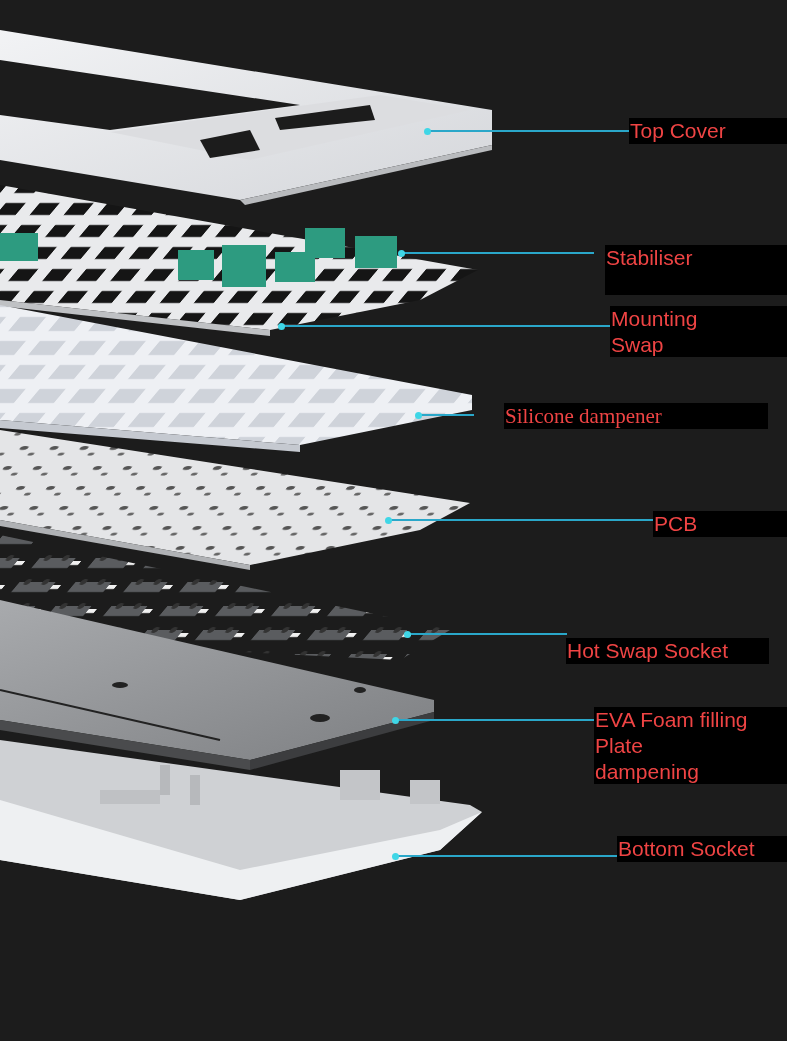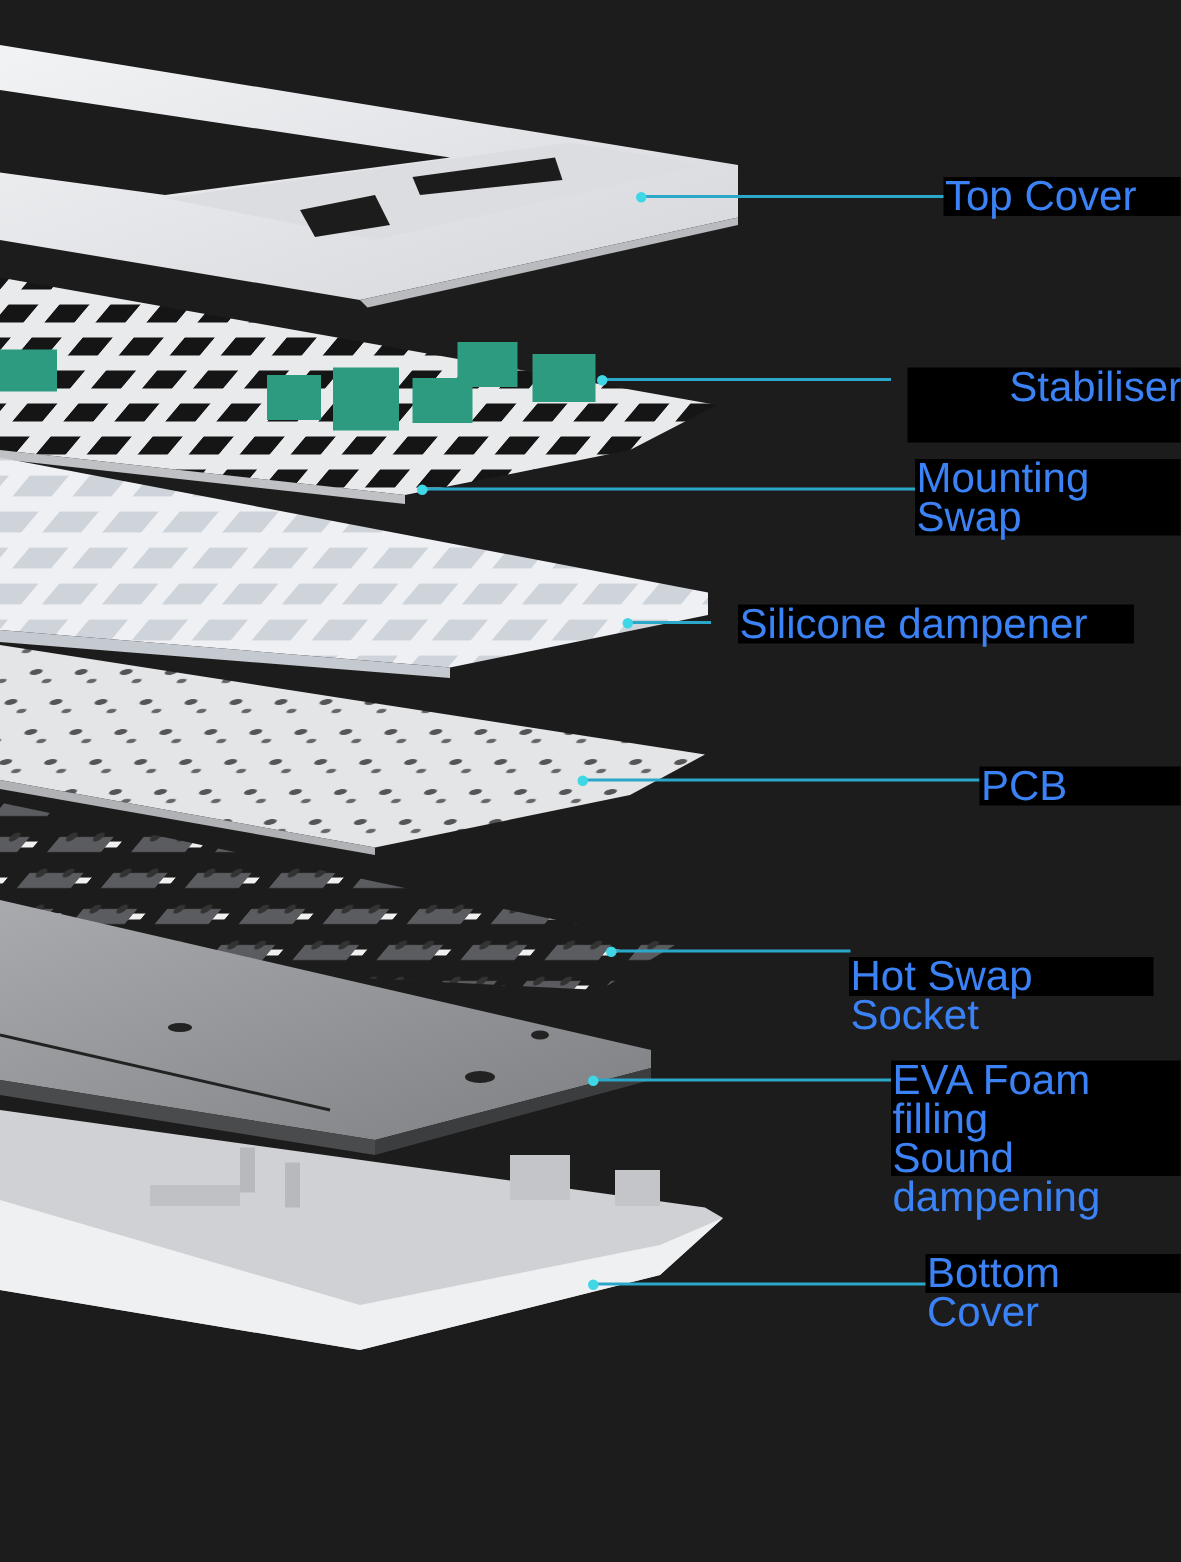--- a/index.html
+++ b/index.html
@@ -1,18 +1,18 @@
 <!DOCTYPE html>
 <html><head>
 <meta charset="utf-8">
 <style>
   html, body { margin: 0; padding: 0; }
   body { width: 787px; height: 1041px; background: #1c1c1c; position: relative; overflow: hidden; font-family: "Liberation Sans", sans-serif; }
   #art { position: absolute; left: 0; top: 0; width: 787px; height: 1041px; }
-  .label { position: absolute; background: #000; color: #3b82f6; font-size: 28px; line-height: 26px; padding: 0 0 0 1px; white-space: pre-line; }
+  .label { position: absolute; background: #000; color: #ef4444; font-size: 21px; line-height: 26px; padding: 0 0 0 1px; white-space: pre-line; }
   .leader { position: absolute; height: 2px; background: #2aa7c9; }
   .dot { position: absolute; width: 7px; height: 7px; border-radius: 50%; background: #3fd6e6; margin-left: -3px; margin-top: -3px; }
 </style>
 </head>
 <body>
 
 <svg id="art" viewBox="0 0 787 1041">
   <defs>
     <linearGradient id="gWhite" x1="0" y1="0" x2="1" y2="1">
       <stop offset="0" stop-color="#f2f3f5"></stop>
@@ -118,22 +118,22 @@
 <div class="leader" style="left:407px;top:633px;width:160px;"></div>
 <div class="dot" style="left:407px;top:634px;"></div>
 
 <div class="leader" style="left:395px;top:719px;width:200px;"></div>
 <div class="dot" style="left:395px;top:720px;"></div>
 
 <div class="leader" style="left:395px;top:855px;width:223px;"></div>
 <div class="dot" style="left:395px;top:856px;"></div>
 
 <div class="label" style="left:629px;top:118px;width:158px;height:26px;">Top Cover</div>
-<div class="label" style="left:605px;top:245px;width:182px;height:50px;text-align:right;">Stabiliser</div>
+<div class="label" style="left:605px;top:245px;width:182px;height:50px;">Stabiliser</div>
 <div class="label" style="left:610px;top:306px;width:177px;height:51px;">Mounting
 Swap</div>
-<div class="label" style="left:492px;top:403px;width:263px;height:26px;">Silicone dampener</div>
+<div class="label" style="left:504px;top:403px;width:263px;height:26px;font-family:Liberation Serif, serif;">Silicone dampener</div>
 <div class="label" style="left:653px;top:511px;width:134px;height:26px;">PCB</div>
 <div class="label" style="left:566px;top:618px;width:202px;height:26px;margin-top:20px;">Hot Swap Socket</div>
 <div class="label" style="left:594px;top:707px;width:193px;height:77px;">EVA Foam filling
-Sound
+Plate
 dampening</div>
-<div class="label" style="left:617px;top:836px;width:170px;height:26px;">Bottom Cover</div>
+<div class="label" style="left:617px;top:836px;width:170px;height:26px;">Bottom Socket</div>
 
 </body></html>

